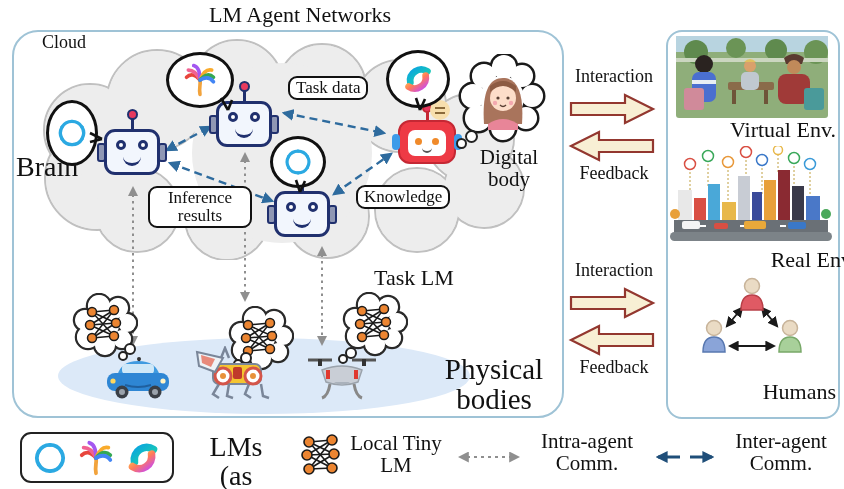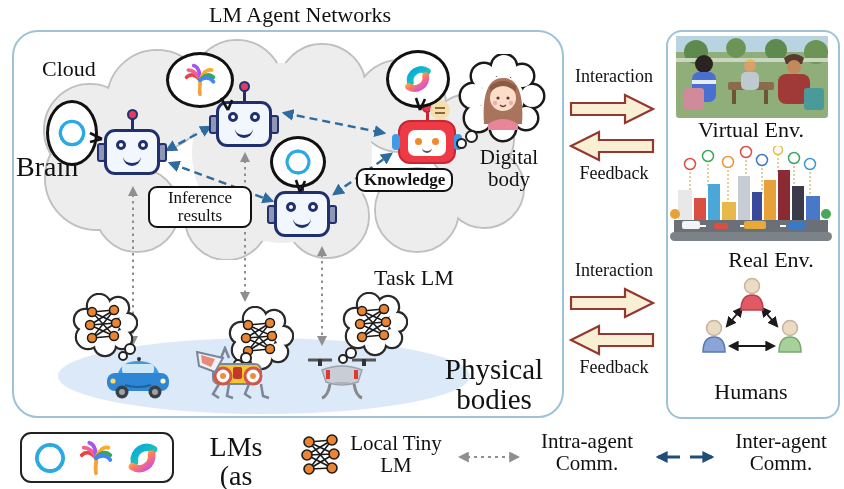--- a/index.html
+++ b/index.html
@@ -4,21 +4,21 @@
 <style>
   html,body{margin:0;padding:0;background:#fff;}
   #canvas{position:relative;width:844px;height:489px;background:#fff;
     font-family:"Liberation Serif","DejaVu Serif",serif;color:#111;overflow:hidden;}
   .abs{position:absolute;}
   .ctr{text-align:center;}
   #title{left:150px;top:2px;width:300px;font-size:22px;text-align:center;}
   #main-box{left:12px;top:30px;width:548px;height:384px;border:2px solid #9fc3d6;border-radius:26px;background:#fff;}
   #right-panel{left:666px;top:30px;width:170px;height:385px;border:2px solid #9fc3d6;border-radius:16px;background:#fff;}
   .lbl{font-size:21px;line-height:1.05;}
-  .small-lbl{font-size:20px;line-height:1.05;}
+  .small-lbl{font-size:20px;line-height:1.05;text-align:right;}
   
   .callout{background:#fff;border:2.5px solid #111;border-radius:9px;font-size:17px;
     padding:1px 6px;text-align:center;line-height:1.05;}
   
   .robot{position:absolute;width:56px;display:flex;flex-direction:column;align-items:center;}
   .antenna{width:3px;height:10px;background:#20306e;position:relative;margin-top:9px;}
   .ball{position:absolute;top:-10px;left:-4px;width:11px;height:11px;background:#e83a5e;border:2.5px solid #20306e;border-radius:50%;box-sizing:border-box;}
   .rhead{width:56px;height:46px;background:#f2f6fd;border:3.2px solid #20306e;border-radius:11px;position:relative;box-sizing:border-box;}
   .ear{position:absolute;top:11px;width:9px;height:19px;background:#8f97b4;border:2.5px solid #20306e;border-radius:3px;box-sizing:border-box;}
   .ear.left{left:-10px}.ear.right{right:-10px}
@@ -124,21 +124,21 @@
       <line x1="170" y1="163" x2="272" y2="201" marker-start="url(#m-blue)" marker-end="url(#m-blue)"></line>
       <line x1="334" y1="194" x2="391" y2="154" marker-start="url(#m-blue)" marker-end="url(#m-blue)"></line>
     </g>
     <g stroke="#8f8f8f" stroke-width="2" stroke-dasharray="2.5 4" fill="none">
       <line x1="133" y1="188" x2="133" y2="344" marker-start="url(#m-gray)" marker-end="url(#m-gray)"></line>
       <line x1="245" y1="154" x2="245" y2="300" marker-start="url(#m-gray)" marker-end="url(#m-gray)"></line>
       <line x1="322" y1="248" x2="322" y2="344" marker-start="url(#m-gray)" marker-end="url(#m-gray)"></line>
     </g>
   </svg>
 
-  <div class="abs lbl" style="left:42px;top:57px;font-size:22px;">Cloud</div>
+  <div class="abs lbl" style="left:42px;top:33px;font-size:18px;">Cloud</div>
   <div class="abs lbl" style="left:16px;top:152px;font-size:28px;text-align:center;">Brain</div>
 
   <div class="robot" style="left:104px;top:110px;">
     <div class="antenna">
         <i class="ball"></i>
       </div>
     <div class="rhead">
       <span class="ear left"></span>
         <span class="ear right"></span>
       <span class="eye l"></span>
@@ -242,21 +242,22 @@
   <div class="bubble" style="left:386px;top:50px;width:58px;height:52px;">
     <svg width="34" height="34" viewBox="0 0 40 40">
       <path d="M11 24 A13 13 0 0 1 31 11" stroke="url(#cpg1)" stroke-width="8" fill="none" stroke-linecap="round"></path>
       <path d="M29 16 A13 13 0 0 1 9 29" stroke="url(#cpg2)" stroke-width="8" fill="none" stroke-linecap="round"></path>
     </svg>
   </div>
   <svg class="tail" style="left:412px;top:96px;" viewBox="0 0 16 16">
       <path d="M4 2 L8 14 M13 3 L8 14" stroke="#111" stroke-width="2.6" fill="none"></path>
     </svg>
 
-  <div class="abs callout" style="left:356px;top:168px;font-weight:bold;">Knowledge</div>
+  <div class="abs callout" style="left:288px;top:76px;">Task data</div>
+  <div class="abs callout" style="left:356px;top:185px;">Knowledge</div>
   <div class="abs callout" style="left:148px;top:186px;width:88px;">
     <span>Inference</span><br>
     <span>results</span>
   </div>
 
   <svg class="abs" style="left:458px;top:54px;" width="90" height="100" viewBox="0 0 90 100">
     <g stroke="#1a1a1a" stroke-width="3" fill="#fff">
       <circle cx="20" cy="64" r="14"></circle>
         <circle cx="15" cy="42" r="13"></circle>
         <circle cx="26" cy="22" r="13"></circle>

